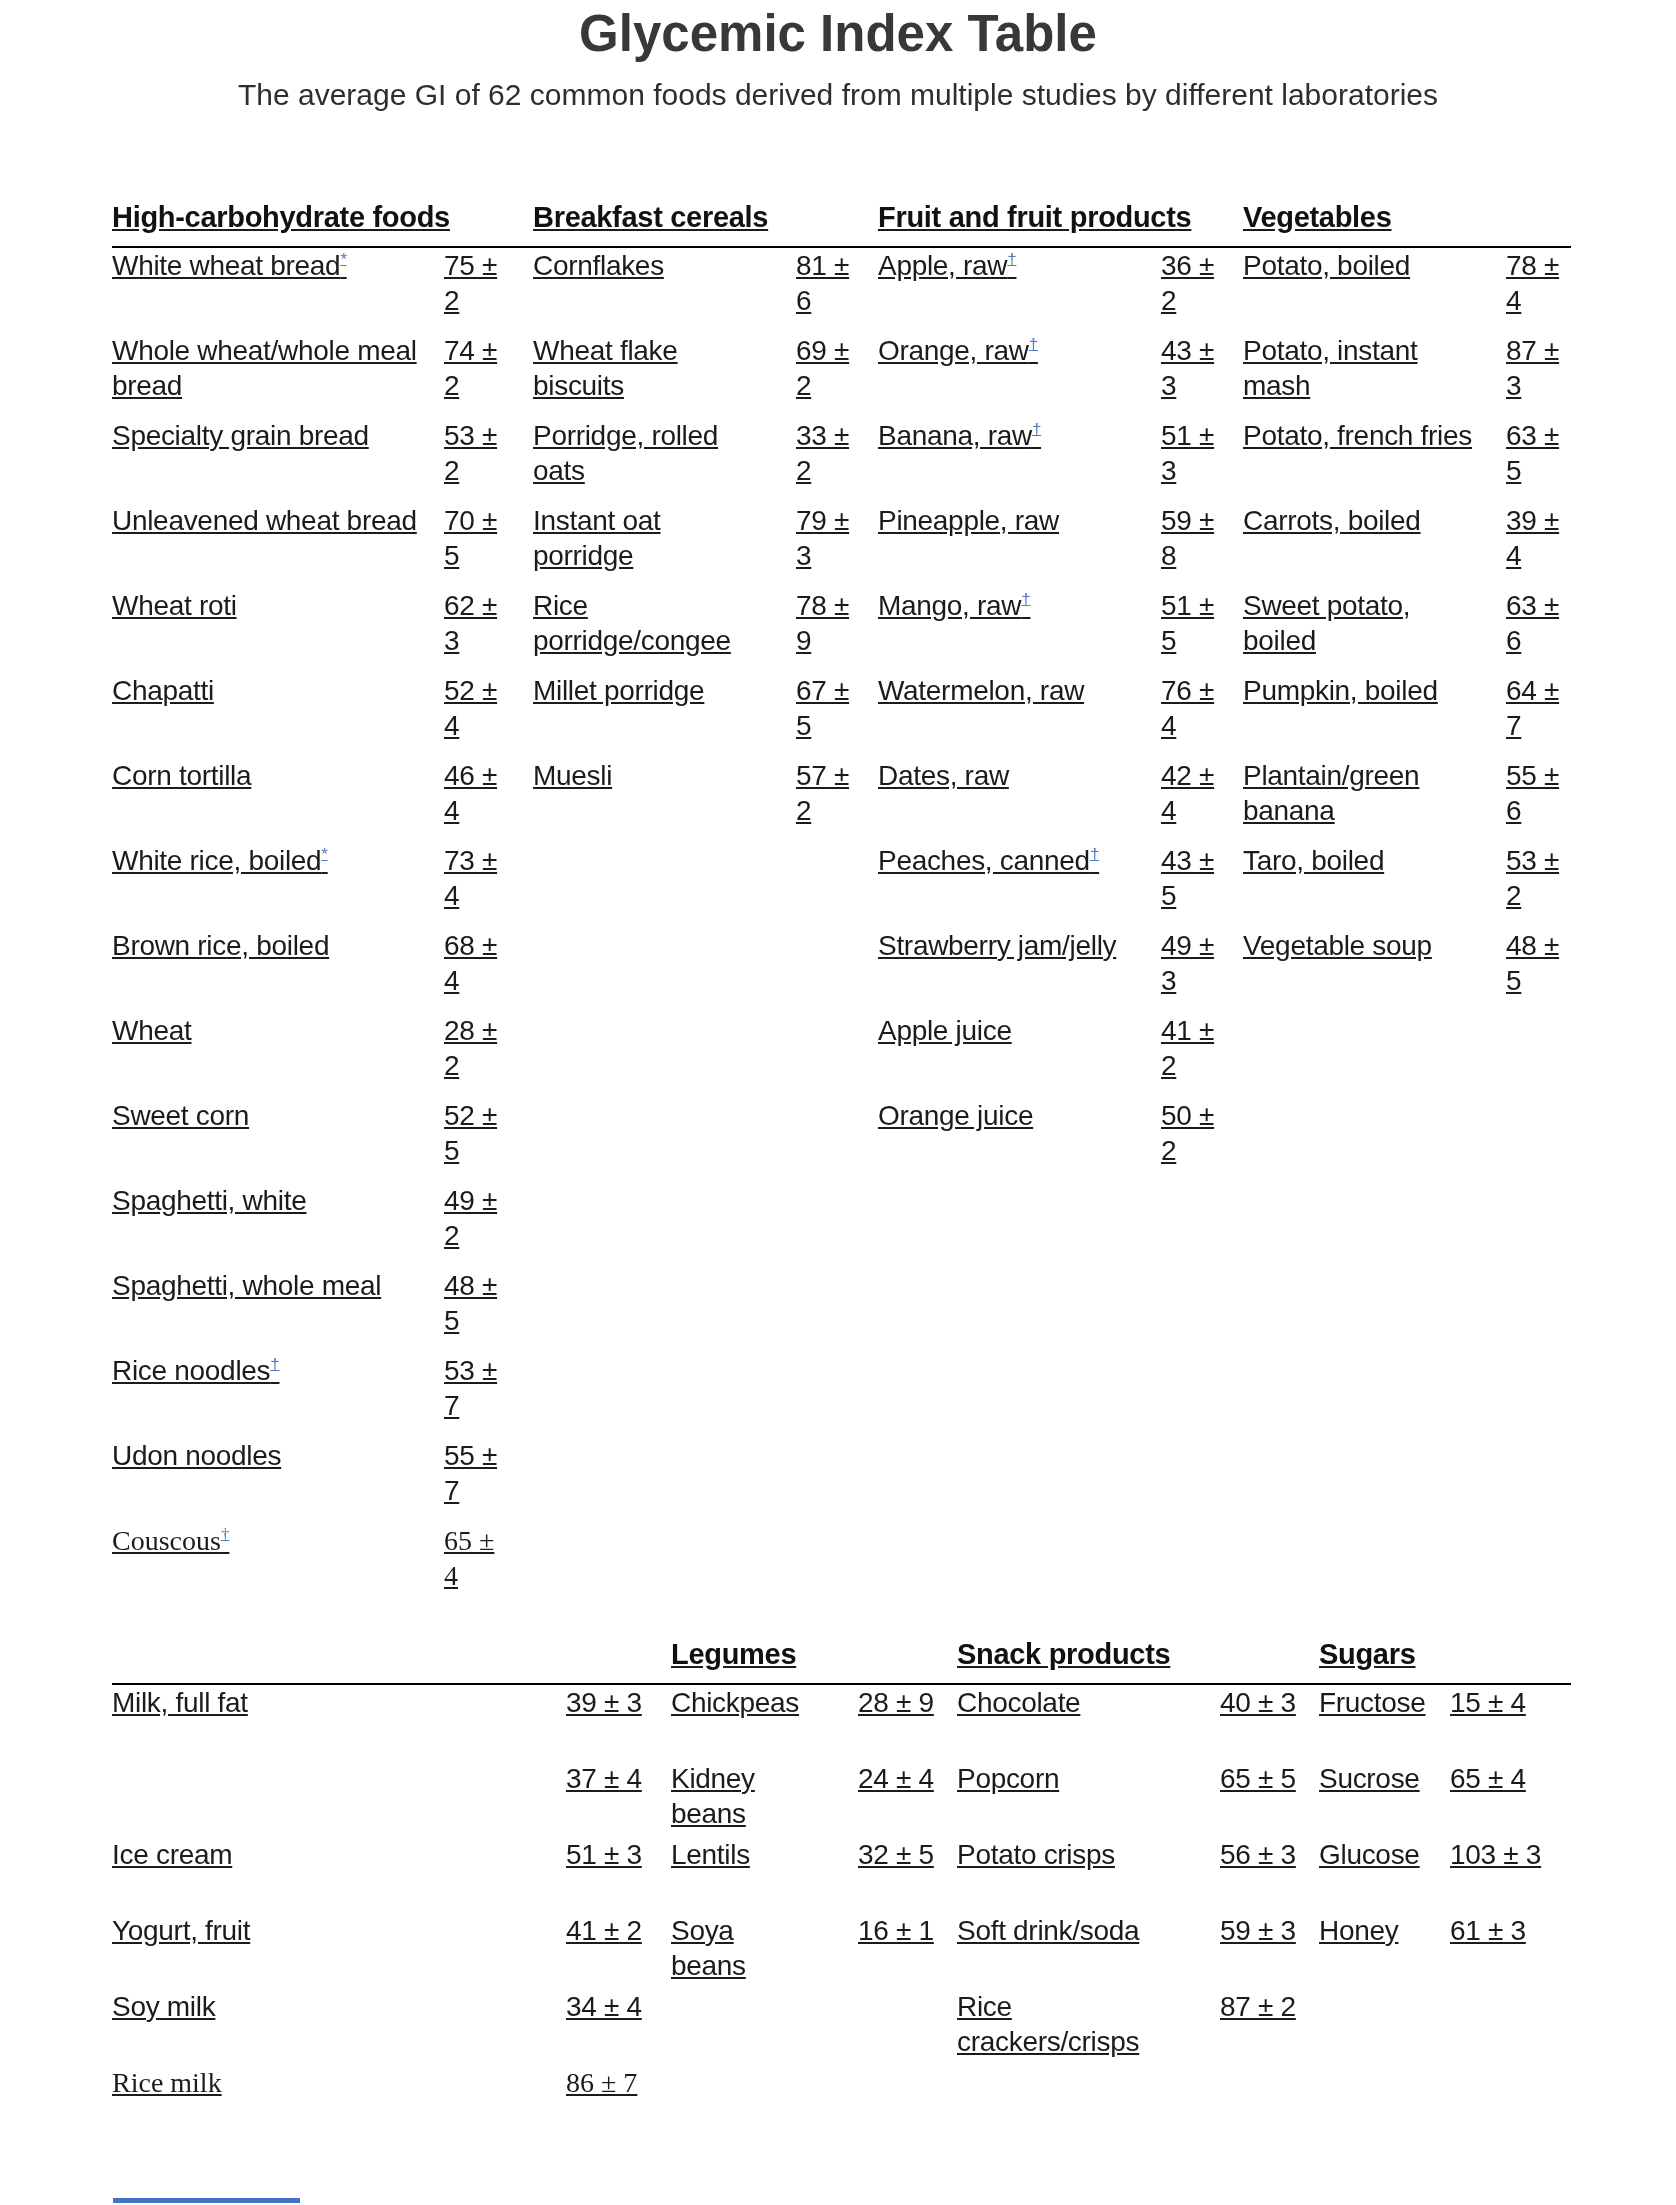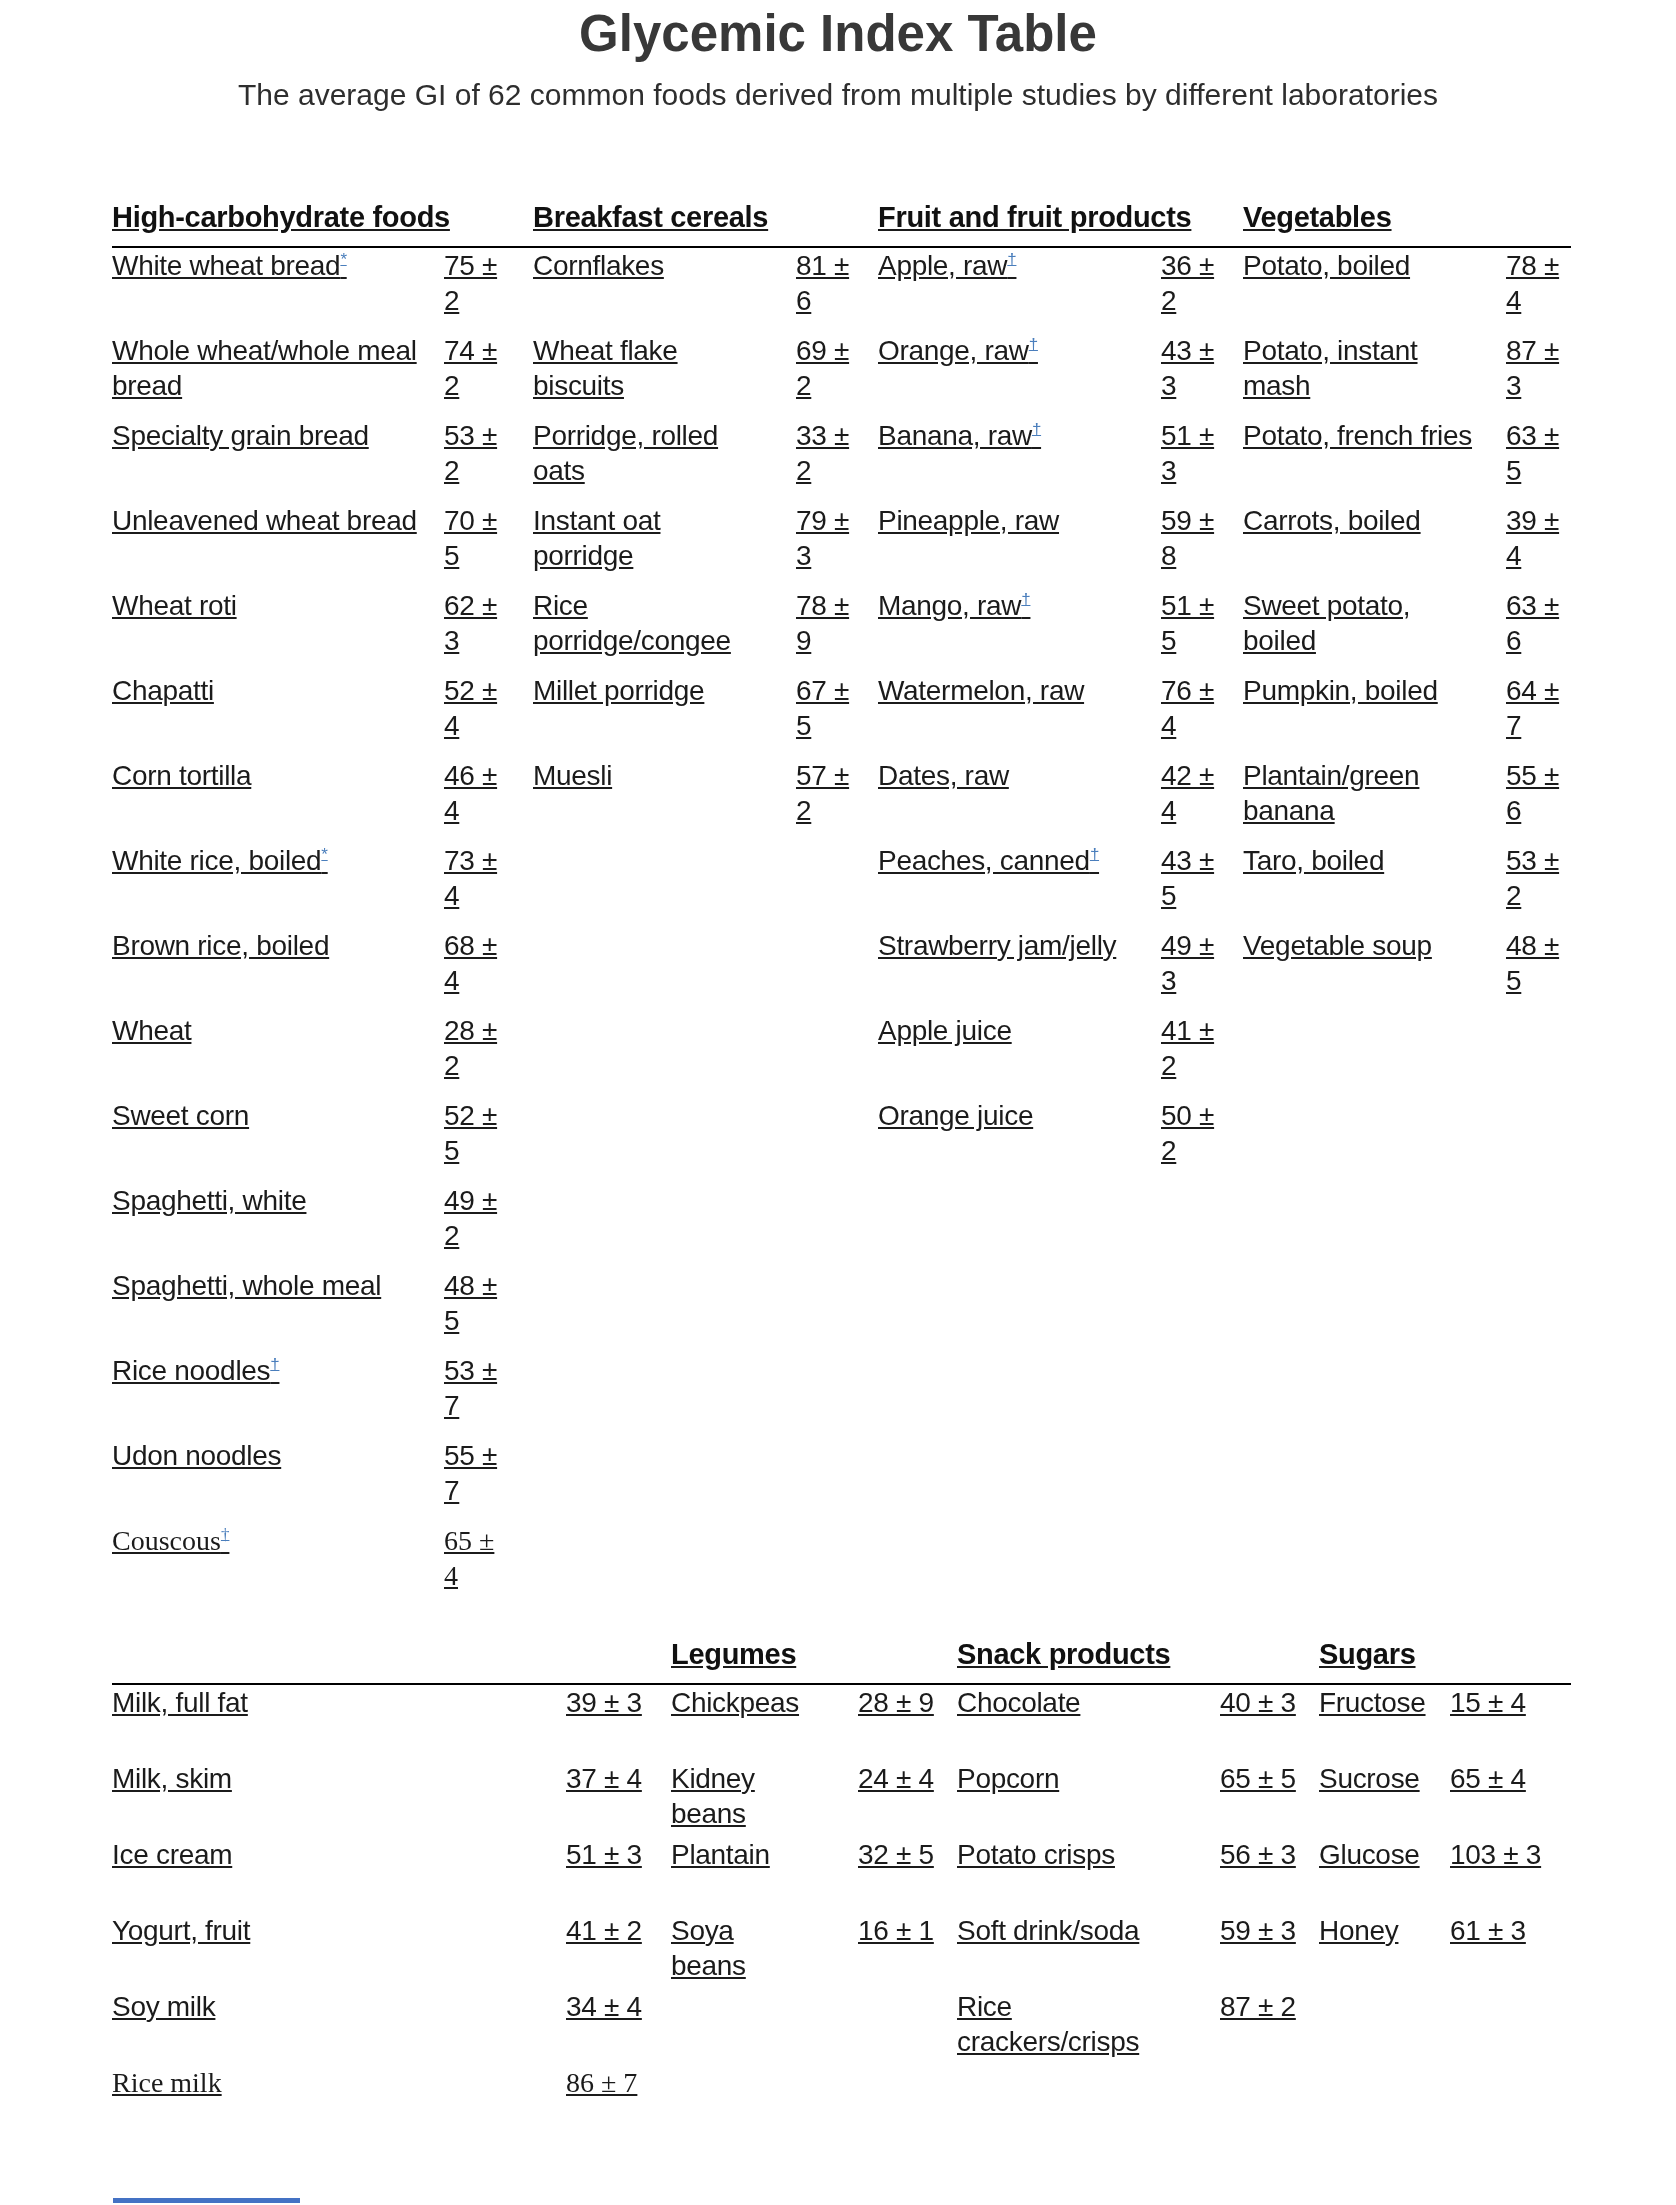--- a/index.html
+++ b/index.html
@@ -170,35 +170,34 @@
 
   <div class="gi-table bottom-table" id="bottom-table">
     <div class="t-grid t-header">
         <div class="th" style="grid-column: 3 / span 2;">Legumes</div>
         <div class="th" style="grid-column: 5 / span 2;">Snack products</div>
         <div class="th" style="grid-column: 7 / span 2;">Sugars</div>
       </div>
     <div class="t-grid t-body">
         <div class="cell name n0" style="grid-area: 1 / 1;">Milk, full fat</div>
         <div class="cell value v0" style="grid-area: 1 / 2;">39 ± 3</div>
-        <div class="cell name n0" style="grid-area: 2 / 1;">Milk, skim</div>
         <div class="cell value v0" style="grid-area: 2 / 2;">37 ± 4</div>
         <div class="cell name n0" style="grid-area: 3 / 1;">Ice cream</div>
         <div class="cell value v0" style="grid-area: 3 / 2;">51 ± 3</div>
         <div class="cell name n0" style="grid-area: 4 / 1;">Yogurt, fruit</div>
         <div class="cell value v0" style="grid-area: 4 / 2;">41 ± 2</div>
         <div class="cell name n0" style="grid-area: 5 / 1;">Soy milk</div>
         <div class="cell value v0" style="grid-area: 5 / 2;">34 ± 4</div>
         <div class="cell name n0 serif" style="grid-area: 6 / 1;">Rice milk</div>
         <div class="cell value v0 serif" style="grid-area: 6 / 2;">86 ± 7</div>
         <div class="cell name n1" style="grid-area: 1 / 3;">Chickpeas</div>
         <div class="cell value v1" style="grid-area: 1 / 4;">28 ± 9</div>
         <div class="cell name n1" style="grid-area: 2 / 3;">Kidney beans</div>
         <div class="cell value v1" style="grid-area: 2 / 4;">24 ± 4</div>
-        <div class="cell name n1" style="grid-area: 3 / 3;">Plantain</div>
+        <div class="cell name n1" style="grid-area: 3 / 3;">Lentils</div>
         <div class="cell value v1" style="grid-area: 3 / 4;">32 ± 5</div>
         <div class="cell name n1" style="grid-area: 4 / 3;">Soya beans</div>
         <div class="cell value v1" style="grid-area: 4 / 4;">16 ± 1</div>
         <div class="cell name n2" style="grid-area: 1 / 5;">Chocolate</div>
         <div class="cell value v2" style="grid-area: 1 / 6;">40 ± 3</div>
         <div class="cell name n2" style="grid-area: 2 / 5;">Popcorn</div>
         <div class="cell value v2" style="grid-area: 2 / 6;">65 ± 5</div>
         <div class="cell name n2" style="grid-area: 3 / 5;">Potato crisps</div>
         <div class="cell value v2" style="grid-area: 3 / 6;">56 ± 3</div>
         <div class="cell name n2" style="grid-area: 4 / 5;">Soft drink/soda</div>

